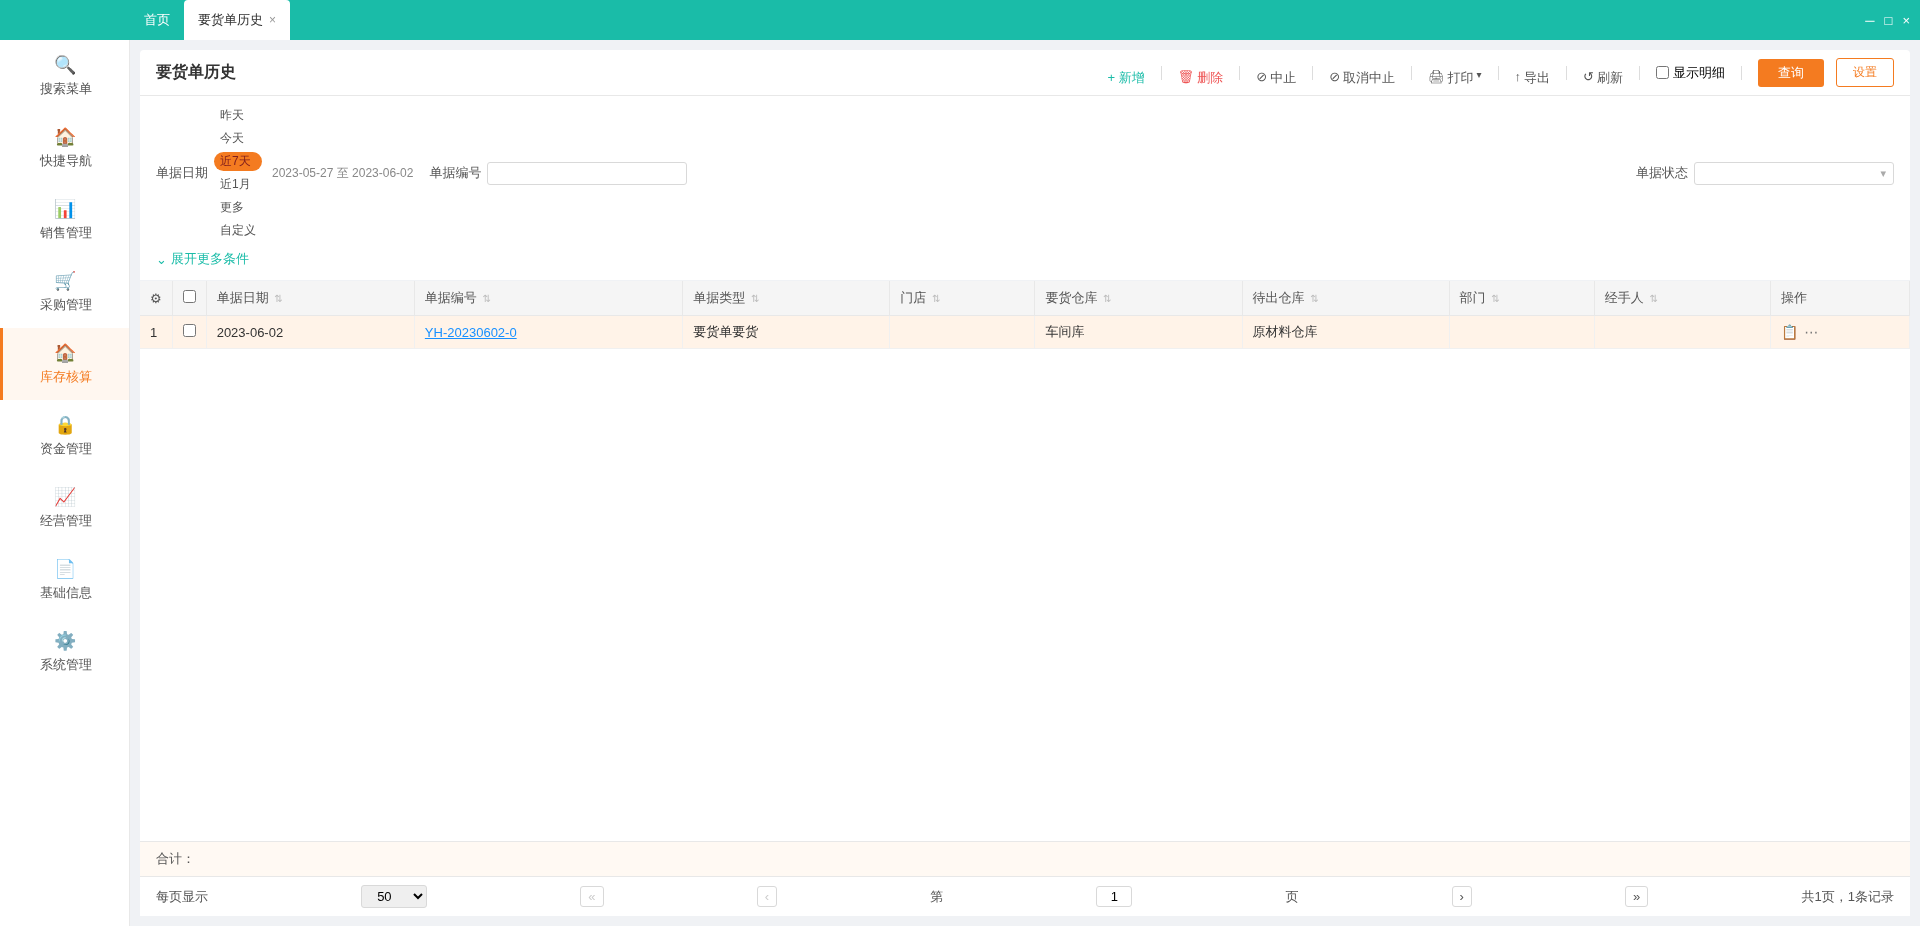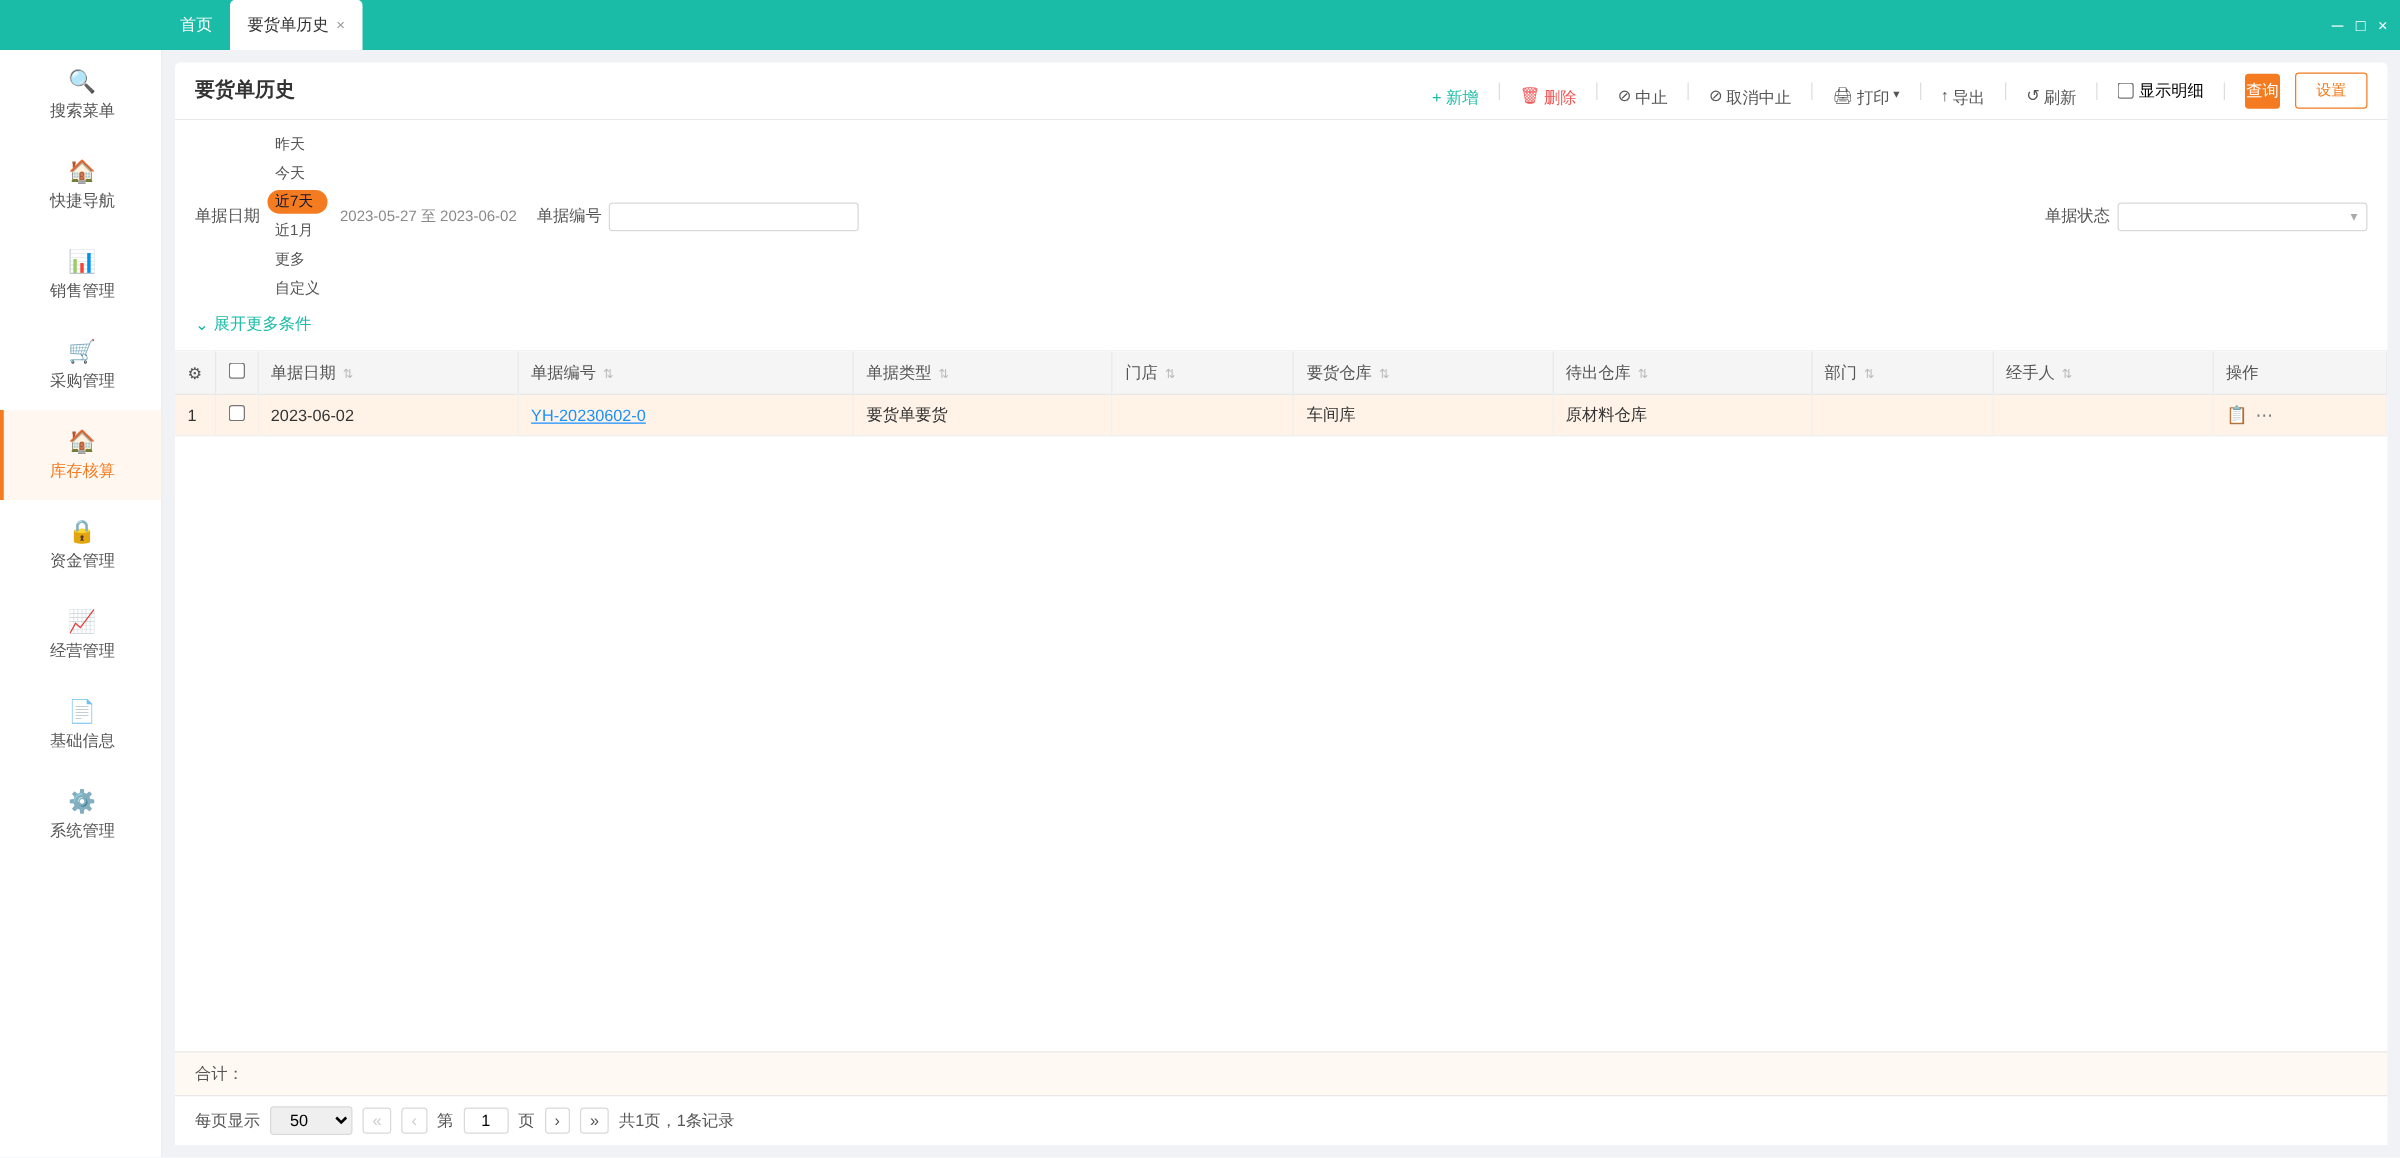--- a/index.html
+++ b/index.html
@@ -121,21 +121,21 @@
       font-size: 13px;
       margin-top: 11px;
     }
     .toolbar-btn.add { color: #1abca8; }
     .toolbar-btn.del { color: #e55; }
     .btn-primary {
       background: #f47b20;
       color: #fff;
       border: none;
       border-radius: 3px;
-      padding: 5px 1px;
+      padding: 5px 20px;
       cursor: pointer;
       font-size: 13px;
     }
     .btn-secondary {
       background: #fff;
       color: #f47b20;
       border: 1px solid #f47b20;
       border-radius: 3px;
       padding: 5px 16px;
       cursor: pointer;
@@ -167,21 +167,21 @@
     .date-shortcuts { display: flex; gap: 4px; flex-direction: column; }
     .date-shortcut {
       padding: 1px 6px;
       border-radius: 10px;
       cursor: pointer;
       color: #555;
       font-size: 12px;
     }
     .date-shortcut.active {
       background: #f47b20;
-      color: #0f172a;
+      color: #7f1d1d;
     }
     .date-range { color: #888; font-size: 12px; margin-left: 4px; }
     .filter-input {
       border: 1px solid #d9d9d9;
       border-radius: 3px;
       padding: 3px 8px;
       width: 200px;
       outline: none;
       color: #333;
     }
@@ -266,21 +266,21 @@
       border-top: 1px solid #e8e8e8;
       color: #555;
       font-size: 13px;
       flex-shrink: 0;
     }
 
     
     .pagination-bar {
       display: flex;
       align-items: center;
-      justify-content: flex-start;
+      justify-content: space-between;
       background: #fff;
       padding: 8px 16px;
       border-top: 1px solid #e8e8e8;
       gap: 8px;
       flex-shrink: 0;
     }
     .pagination-bar span { color: #555; font-size: 13px; }
     .pagination-select {
       border: 1px solid #d9d9d9;
       border-radius: 3px;

